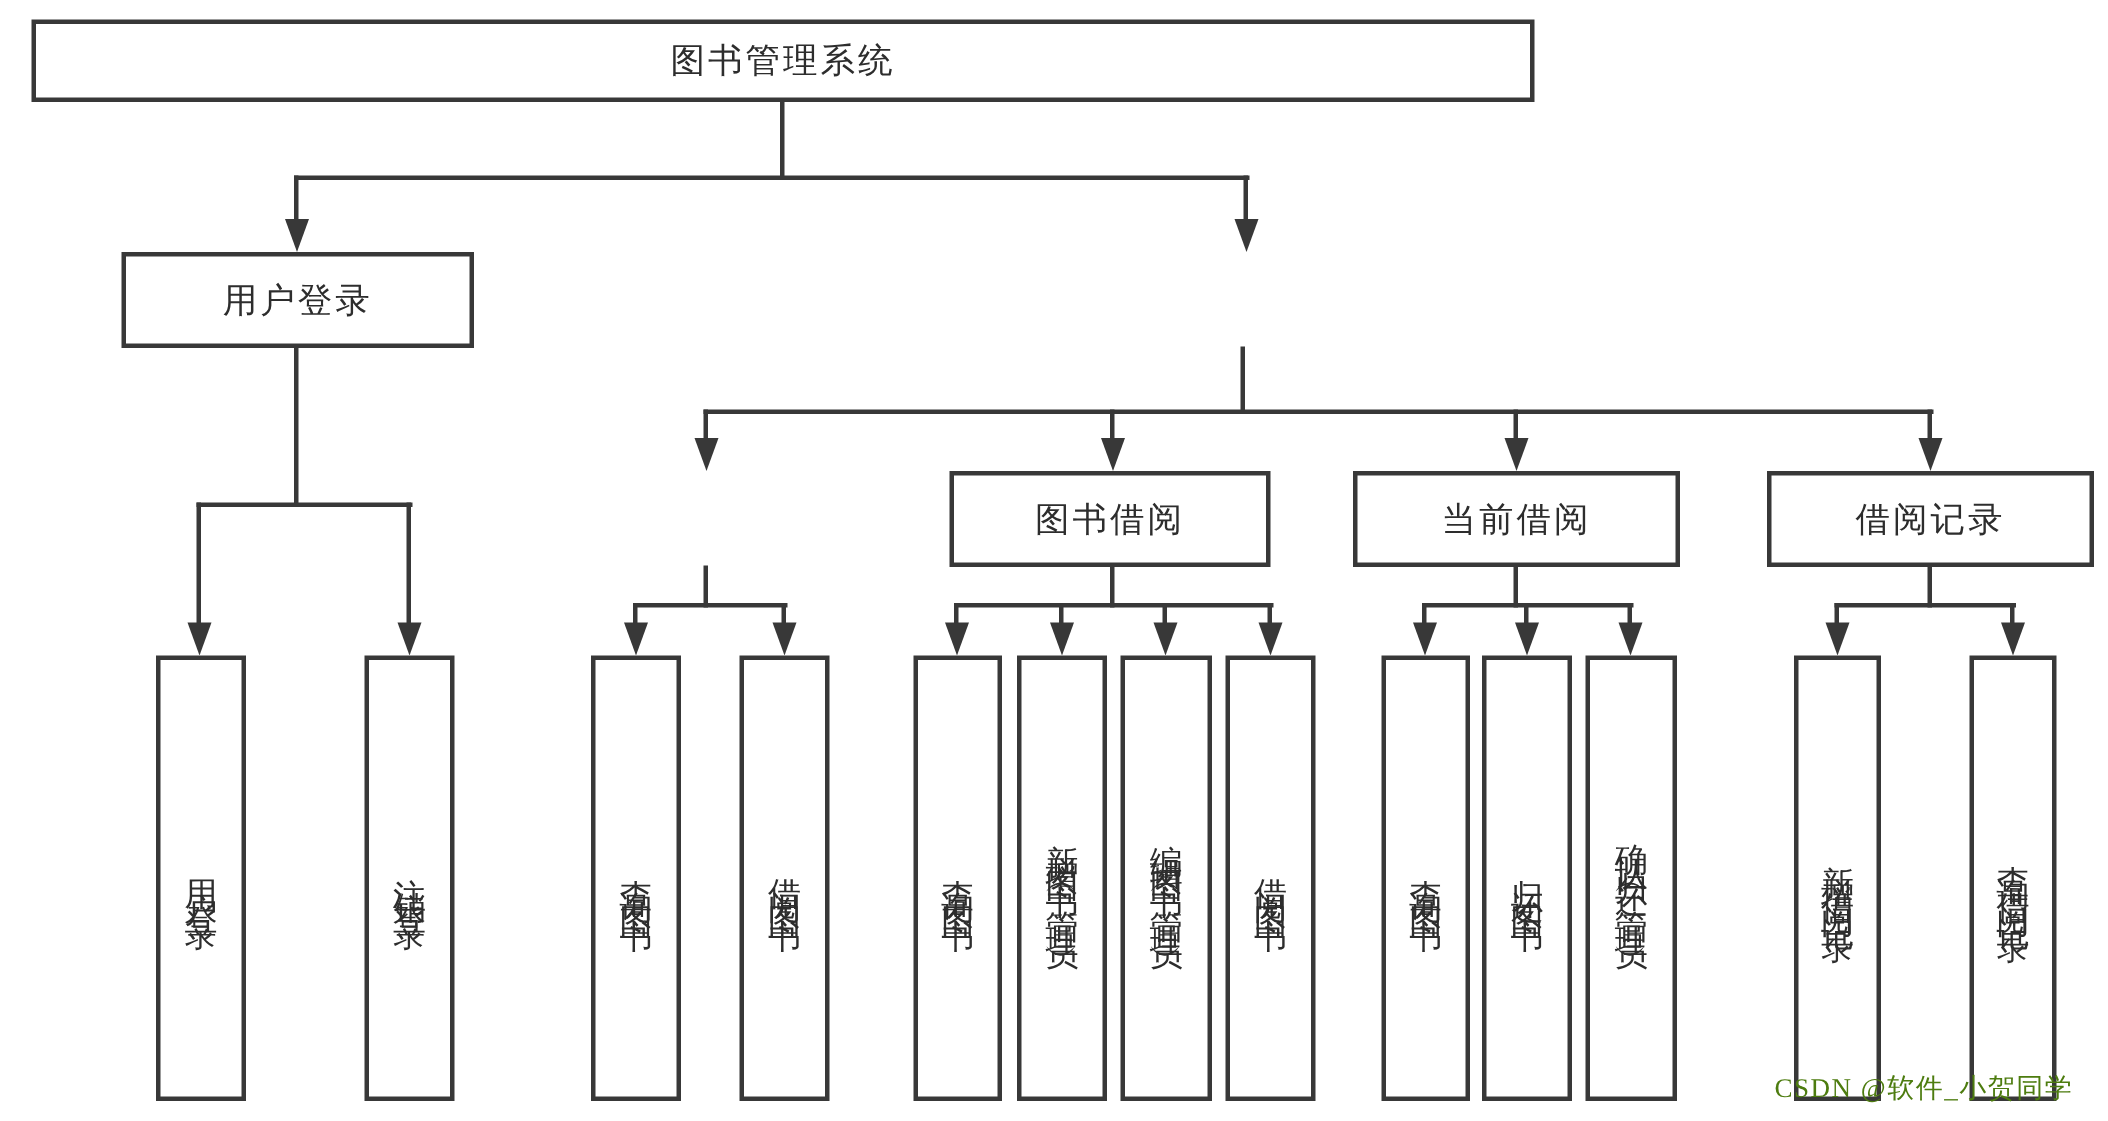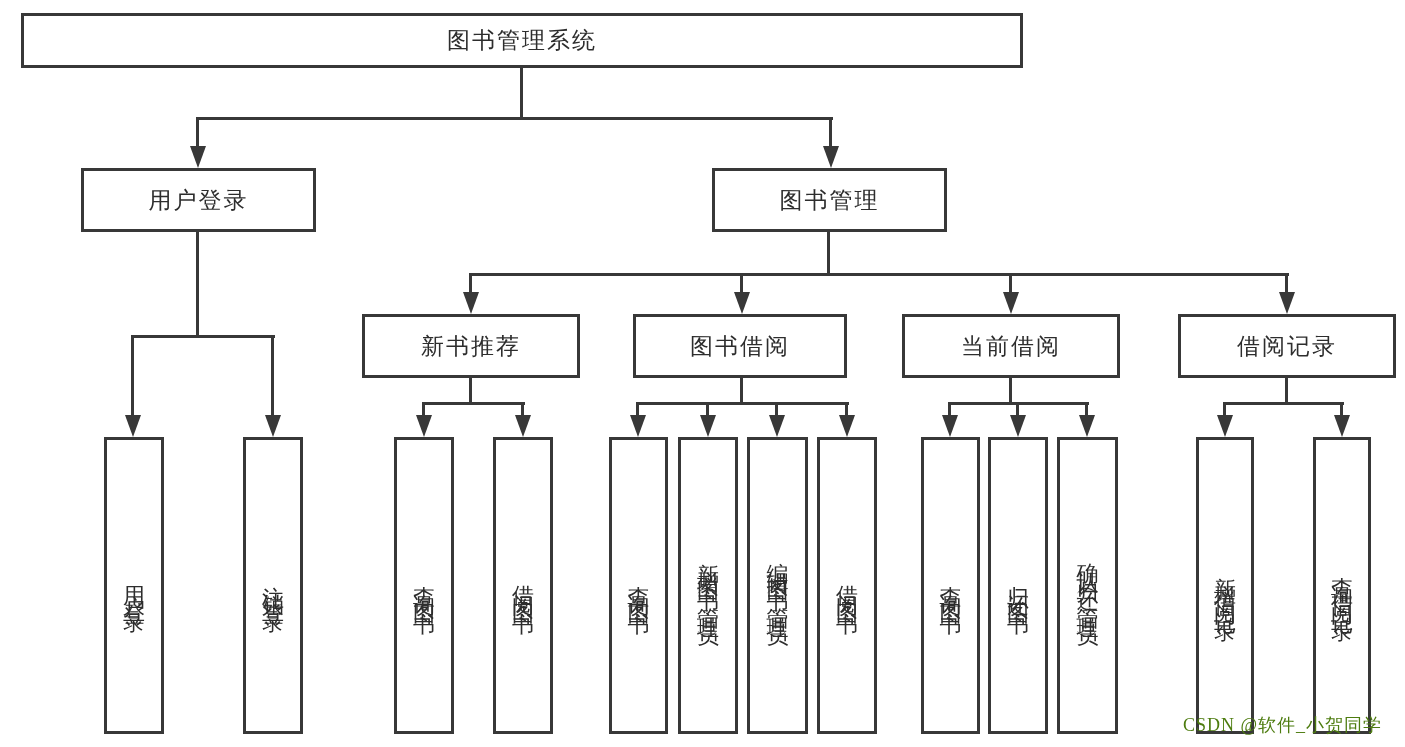--- a/index.html
+++ b/index.html
@@ -74,45 +74,39 @@
   <div class="vline" style="left:520px; top:66px; height:53px;"></div>
   <div class="hline" style="left:196px; top:117px; width:637px;"></div>
   <div class="vline" style="left:196px; top:117px; height:30px;"></div>
   <div class="arrow" style="left:190px; top:146px;"></div>
   <div class="vline" style="left:829px; top:117px; height:30px;"></div>
   <div class="arrow" style="left:823px; top:146px;"></div>
 
   <div class="box" style="left:81px; top:168px; width:235px; height:64px;">
     <span>用户登录</span>
   </div>
-  <div class="box" style="left:712px; top:168px; width:235px; height:64px;">
-    <span>图书管理</span>
-  </div>
 
   <div class="vline" style="left:196px; top:231px; height:107px;"></div>
   <div class="hline" style="left:131px; top:335px; width:144px;"></div>
   <div class="vline" style="left:131px; top:335px; height:82px;"></div>
   <div class="arrow" style="left:125px; top:415px;"></div>
   <div class="vline" style="left:271px; top:335px; height:82px;"></div>
   <div class="arrow" style="left:265px; top:415px;"></div>
 
   <div class="vline" style="left:827px; top:231px; height:45px;"></div>
   <div class="hline" style="left:469px; top:273px; width:820px;"></div>
   <div class="vline" style="left:469px; top:273px; height:21px;"></div>
   <div class="arrow" style="left:463px; top:292px;"></div>
   <div class="vline" style="left:740px; top:273px; height:21px;"></div>
   <div class="arrow" style="left:734px; top:292px;"></div>
   <div class="vline" style="left:1009px; top:273px; height:21px;"></div>
   <div class="arrow" style="left:1003px; top:292px;"></div>
   <div class="vline" style="left:1285px; top:273px; height:21px;"></div>
   <div class="arrow" style="left:1279px; top:292px;"></div>
 
-  <div class="box" style="left:362px; top:314px; width:218px; height:64px;">
-    <span>新书推荐</span>
-  </div>
   <div class="box" style="left:633px; top:314px; width:214px; height:64px;">
     <span>图书借阅</span>
   </div>
   <div class="box" style="left:902px; top:314px; width:218px; height:64px;">
     <span>当前借阅</span>
   </div>
   <div class="box" style="left:1178px; top:314px; width:218px; height:64px;">
     <span>借阅记录</span>
   </div>
 

